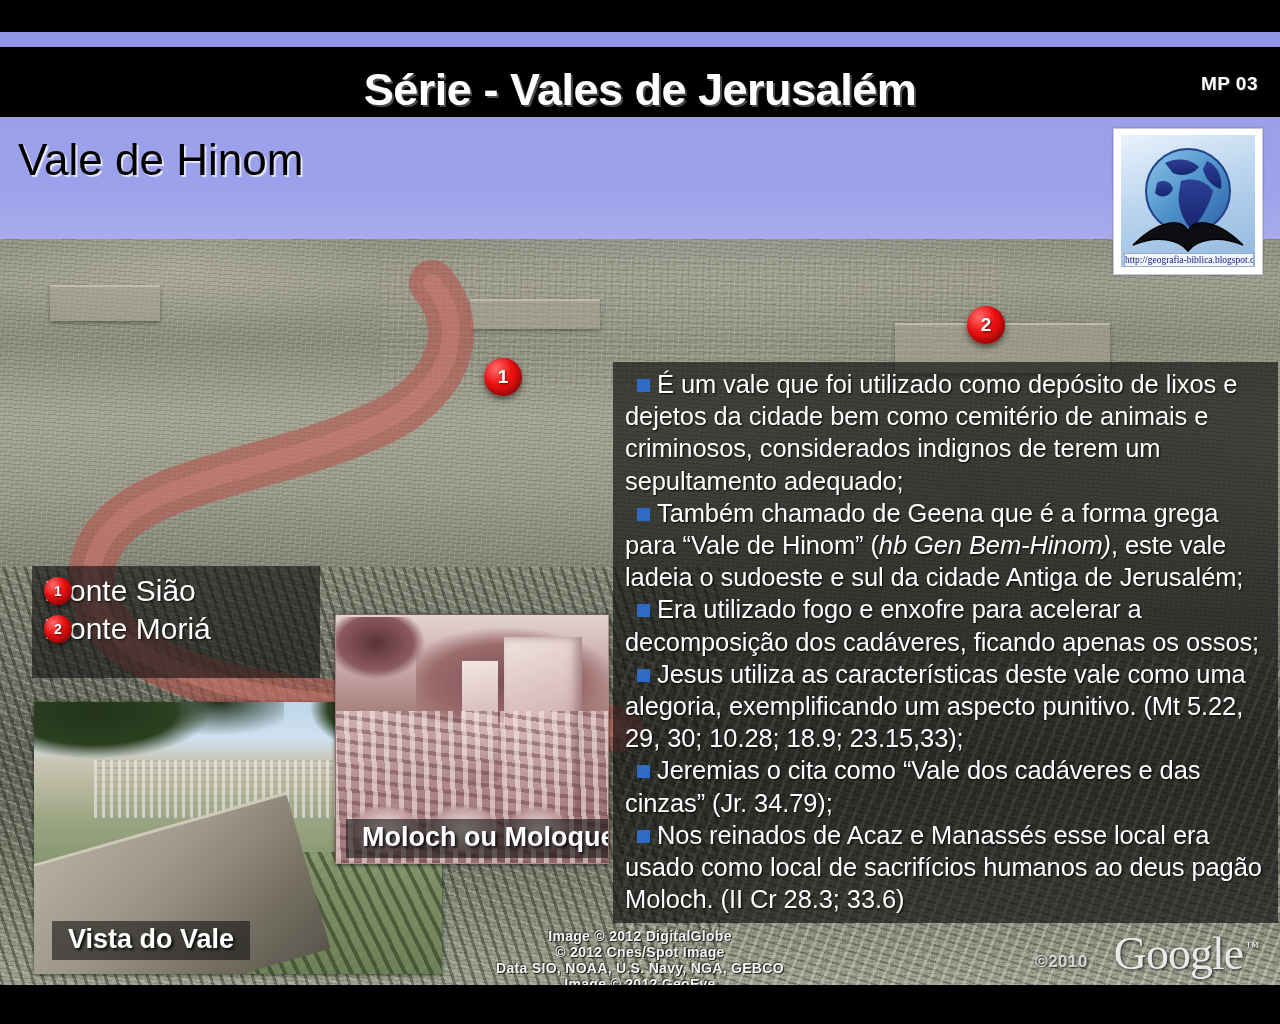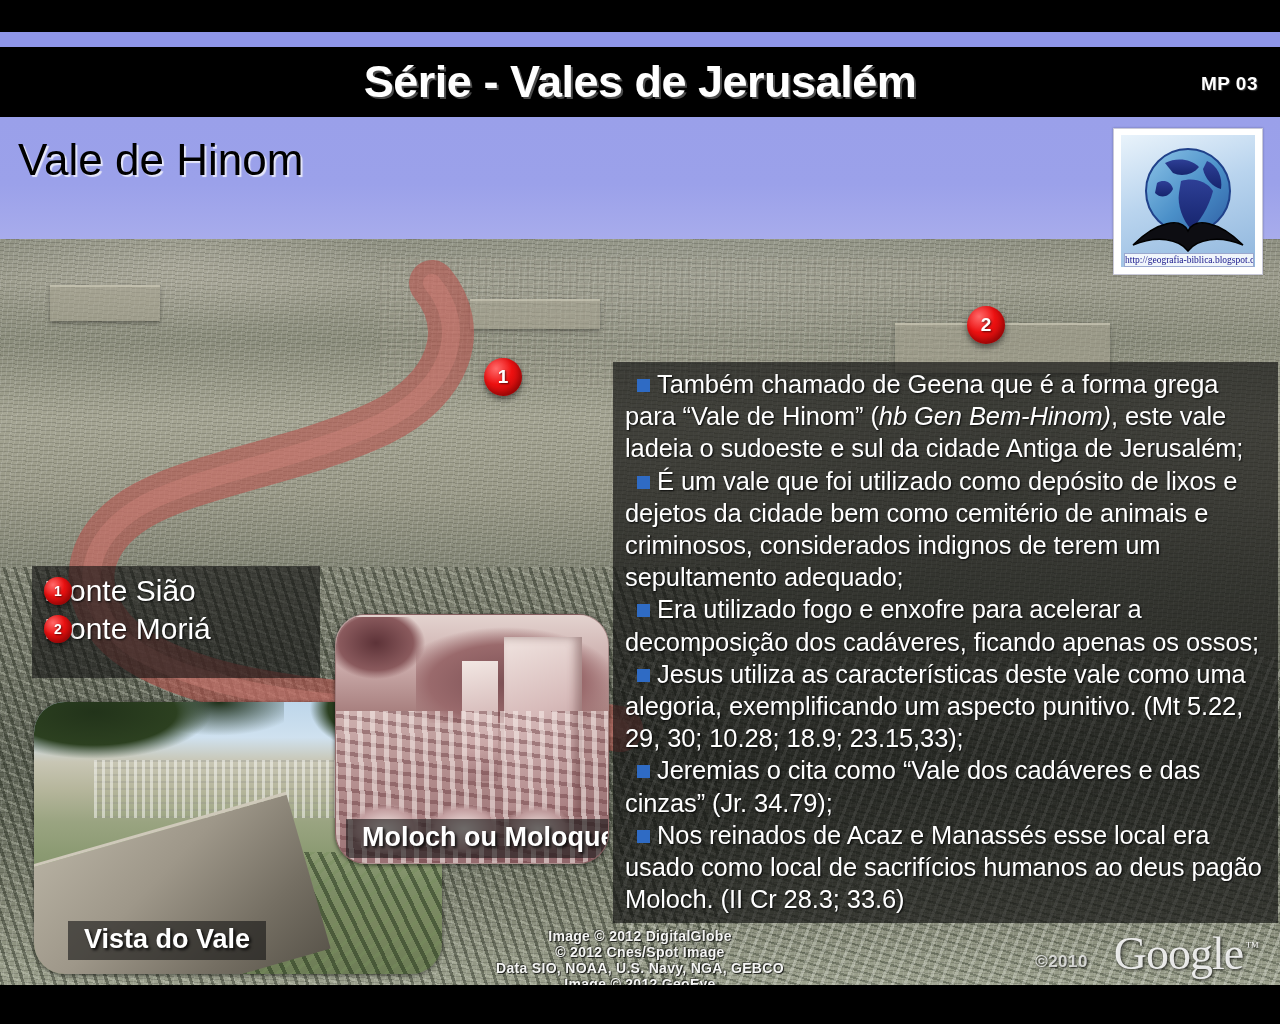--- a/index.html
+++ b/index.html
@@ -28,21 +28,21 @@
   .top-blue-stripe {
     position: absolute; left: 0; top: 32px; width: 1280px; height: 15px;
     background: #8f96e8;
   }
   .title-bar {
     position: absolute; left: 0; top: 47px; width: 1280px; height: 70px;
     background: #000;
   }
   .series-title {
     position: absolute;
-    left: 0; top: 0; width: 1280px; height: 70px;
+    left: 0; top: 8px; width: 1280px; height: 70px;
     display: flex; align-items: center; justify-content: center;
     color: #ffffff;
     font-size: 45px;
     font-weight: bold;
     letter-spacing: -0.5px;
     text-shadow: 2px 2px 0 #4a4a4a, 3px 3px 3px rgba(0,0,0,0.85);
     white-space: nowrap;
   }
   .mp-code {
     position: absolute;
@@ -199,21 +199,20 @@
     font-weight: 400;
     text-shadow: 1px 1px 2px rgba(0,0,0,0.8);
     white-space: nowrap;
   }
 
   
   .photo {
     position: absolute;
     overflow: hidden;
     box-shadow: 0 1px 4px rgba(0,0,0,0.6);
-    border-radius: 31px;
   }
   .photo-caption {
     position: absolute;
     background: rgba(20,20,20,0.60);
     color: #ffffff;
     font-size: 27px;
     font-weight: bold;
     padding: 3px 16px 5px 16px;
     text-shadow: 2px 2px 3px rgba(0,0,0,0.85);
     white-space: nowrap;
@@ -447,21 +446,21 @@
       <div class="legend-label">Monte Moriá</div>
     </div>
   </div>
 
   <div class="photo" id="photo-vista">
     <div class="city-strip"></div>
     <div class="tree-canopy"></div>
     <div class="tree-right"></div>
     <div class="shrub"></div>
     <div class="rock"></div>
-    <div class="photo-caption" style="left:34px; bottom:14px;">Vista do Vale</div>
+    <div class="photo-caption" style="left:18px; bottom:14px;">Vista do Vale</div>
   </div>
 
   <div class="photo" id="photo-moloch">
     <div class="eng-sky"></div>
     <div class="eng-hill"></div>
     <div class="eng-tree"></div>
     <div class="eng-idol"></div>
     <div class="eng-priest"></div>
     <div class="eng-crowd"></div>
     <div class="eng-bowed"></div>
@@ -474,22 +473,22 @@
     <div>Data SIO, NOAA, U.S. Navy, NGA, GEBCO</div>
     <div>Image © 2012 GeoEye</div>
   </div>
   <div class="google-copy">©2010</div>
   <div class="google-wordmark">
     <span>Google</span><sup>™</sup>
   </div>
 
   <div class="text-panel">
     <div id="bullets-container">
+        <p class="bullet-line"><span class="bullet-mark"></span><span>É um vale que foi utilizado como depósito de lixos e dejetos da cidade bem como cemitério de animais e criminosos, considerados indignos de terem um sepultamento adequado;</span></p>
         <p class="bullet-line"><span class="bullet-mark"></span><span>Também chamado de Geena que é a forma grega para “Vale de Hinom” (</span><em>hb Gen Bem-Hinom)</em><span>, este vale ladeia o sudoeste e sul da cidade Antiga de Jerusalém;</span></p>
-        <p class="bullet-line"><span class="bullet-mark"></span><span>É um vale que foi utilizado como depósito de lixos e dejetos da cidade bem como cemitério de animais e criminosos, considerados indignos de terem um sepultamento adequado;</span></p>
         <p class="bullet-line"><span class="bullet-mark"></span><span>Era utilizado fogo e enxofre para acelerar a decomposição dos cadáveres, ficando apenas os ossos;</span></p>
         <p class="bullet-line"><span class="bullet-mark"></span><span>Jesus utiliza as características deste vale como uma alegoria, exemplificando um aspecto punitivo. (Mt 5.22, 29, 30; 10.28; 18.9; 23.15,33);</span></p>
         <p class="bullet-line"><span class="bullet-mark"></span><span>Jeremias o cita como “Vale dos cadáveres e das cinzas” (Jr. 34.79);</span></p>
         <p class="bullet-line"><span class="bullet-mark"></span><span>Nos reinados de Acaz e Manassés esse local era usado como local de sacrifícios humanos ao deus pagão Moloch. (II Cr 28.3; 33.6)</span></p>
       </div>
   </div>
 
   <div class="bottom-black"></div>
 
 </div>

